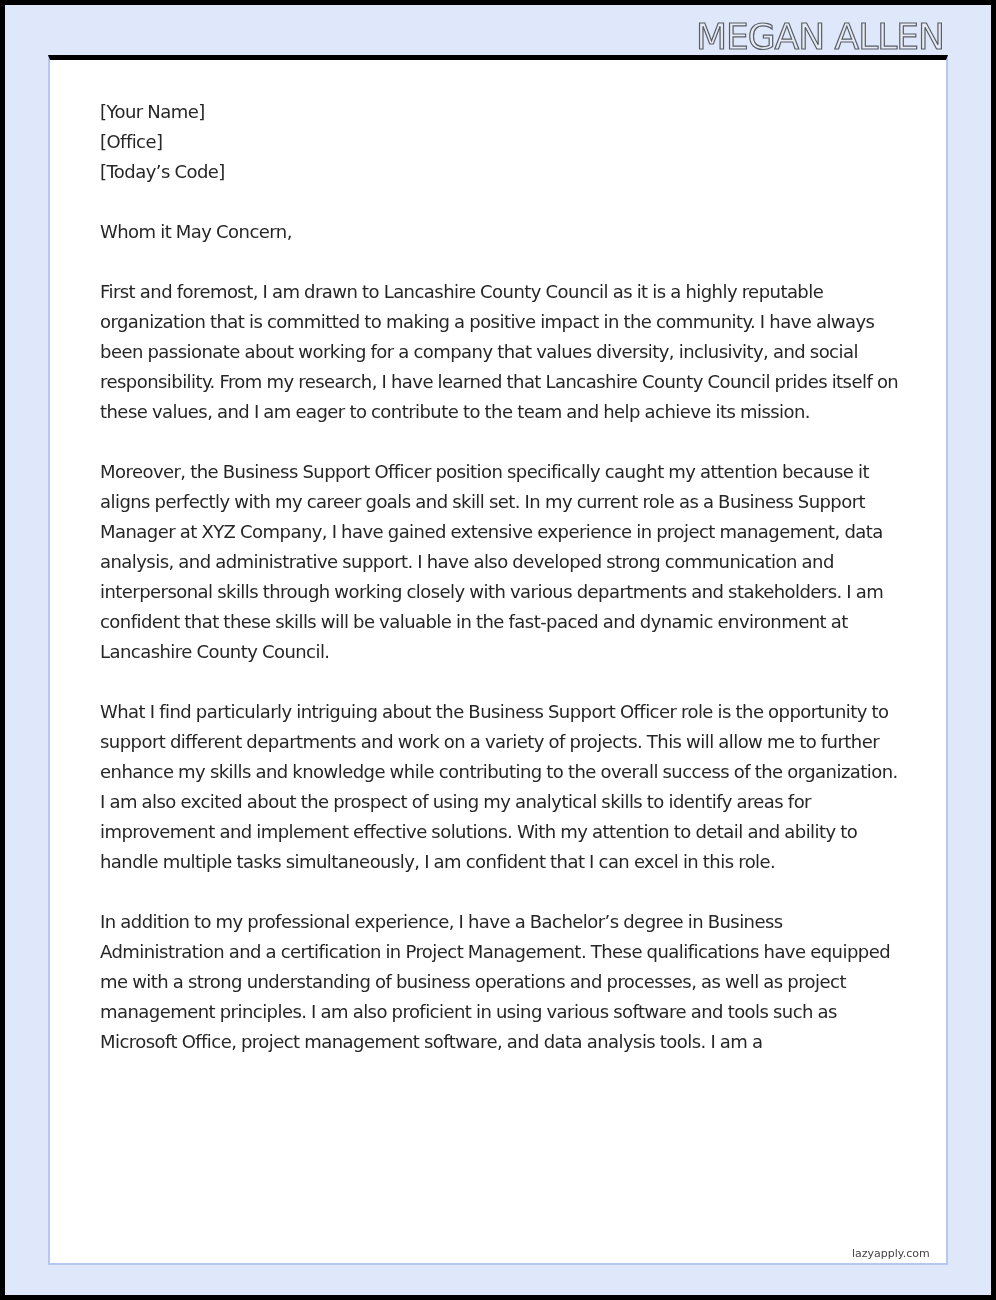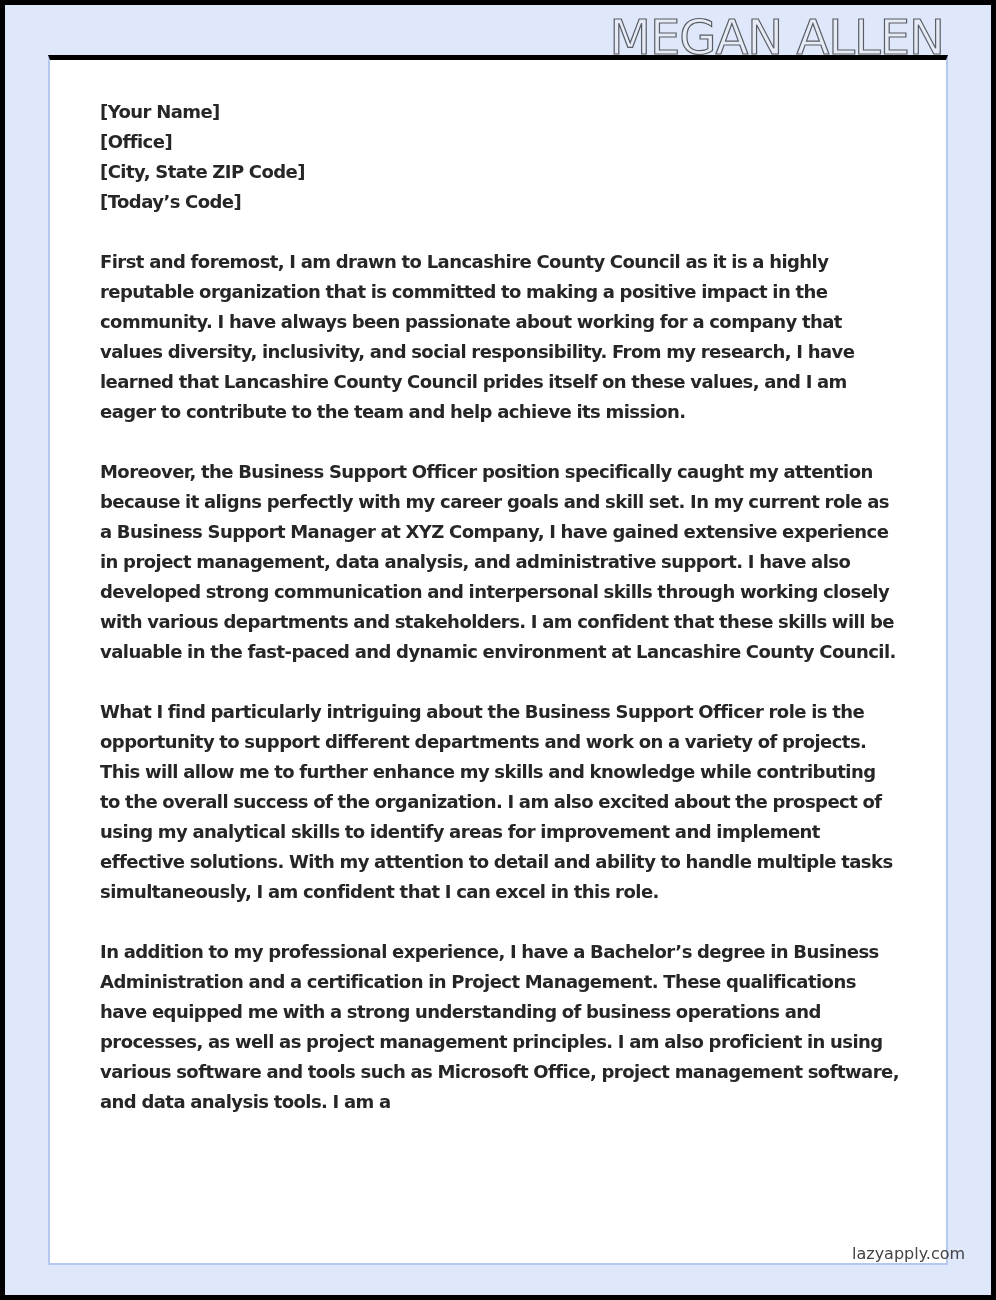--- a/index.html
+++ b/index.html
@@ -21,21 +21,21 @@
       width: 986px;
       height: 1290px;
       background: #dfe7fa;
       overflow: hidden;
     }
     .header-name {
       position: absolute;
       right: 47px;
       top: 10px;
       font-family: "DejaVu Sans", sans-serif;
-      font-size: 48px;
+      font-size: 36px;
       line-height: 44px;
       letter-spacing: -1px;
       color: #e6ebf5;
       -webkit-text-stroke: 1.2px #5a5f66;
       font-weight: normal;
       white-space: nowrap;
     }
     .card {
       position: absolute;
       left: 43px;
@@ -52,54 +52,53 @@
       position: absolute;
       left: 95px;
       top: 92px;
       width: 800px;
       font-family: "DejaVu Sans", sans-serif;
       font-size: 18px;
       line-height: 30px;
       color: #262626;
       letter-spacing: -0.55px;
       word-spacing: -0.5px;
-      font-weight: bold;
     }
     .content p {
       margin: 0 0 30px 0;
     }
     .addr-line {
       display: block;
     }
     .watermark {
       position: absolute;
       left: 847px;
       top: 1241px;
       font-family: "DejaVu Sans", sans-serif;
-      font-size: 16px;
+      font-size: 11px;
       line-height: 16px;
       color: #444;
       white-space: nowrap;
     }
   </style>
 </head>
 <body>
 
 <div class="frame">
   <div class="header-name">MEGAN ALLEN</div>
 
   <div class="card"></div>
 
   <div class="content">
     <p>
       <span class="addr-line">[Your Name]</span>
       <span class="addr-line">[Office]</span>
-      <span class="addr-line">[City, State ZIP Code]</span>
       <span class="addr-line">[Today’s Code]</span>
     </p>
+    <p>Whom it May Concern,</p>
     <p>First and foremost, I am drawn to Lancashire County Council as it is a highly reputable organization that is committed to making a positive impact in the community. I have always been passionate about working for a company that values diversity, inclusivity, and social responsibility. From my research, I have learned that Lancashire County Council prides itself on these values, and I am eager to contribute to the team and help achieve its mission.</p>
     <p>Moreover, the Business Support Officer position specifically caught my attention because it aligns perfectly with my career goals and skill set. In my current role as a Business Support Manager at XYZ Company, I have gained extensive experience in project management, data analysis, and administrative support. I have also developed strong communication and interpersonal skills through working closely with various departments and stakeholders. I am confident that these skills will be valuable in the fast-paced and dynamic environment at Lancashire County Council.</p>
     <p>What I find particularly intriguing about the Business Support Officer role is the opportunity to support different departments and work on a variety of projects. This will allow me to further enhance my skills and knowledge while contributing to the overall success of the organization. I am also excited about the prospect of using my analytical skills to identify areas for improvement and implement effective solutions. With my attention to detail and ability to handle multiple tasks simultaneously, I am confident that I can excel in this role.</p>
     <p>In addition to my professional experience, I have a Bachelor’s degree in Business Administration and a certification in Project Management. These qualifications have equipped me with a strong understanding of business operations and processes, as well as project management principles. I am also proficient in using various software and tools such as Microsoft Office, project management software, and data analysis tools. I am a</p>
   </div>
 
   <div class="watermark">lazyapply.com</div>
 </div>
 
 </body></html>

